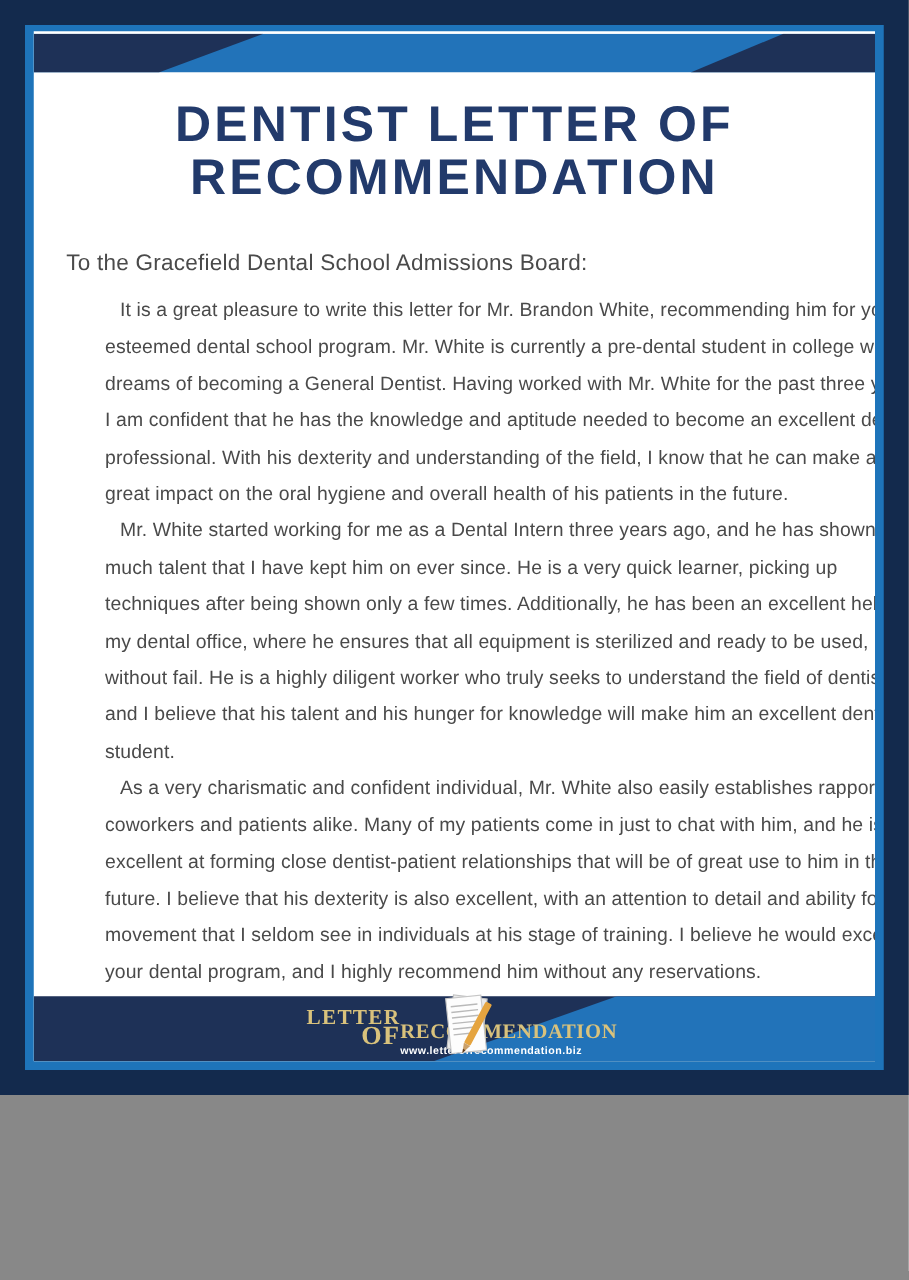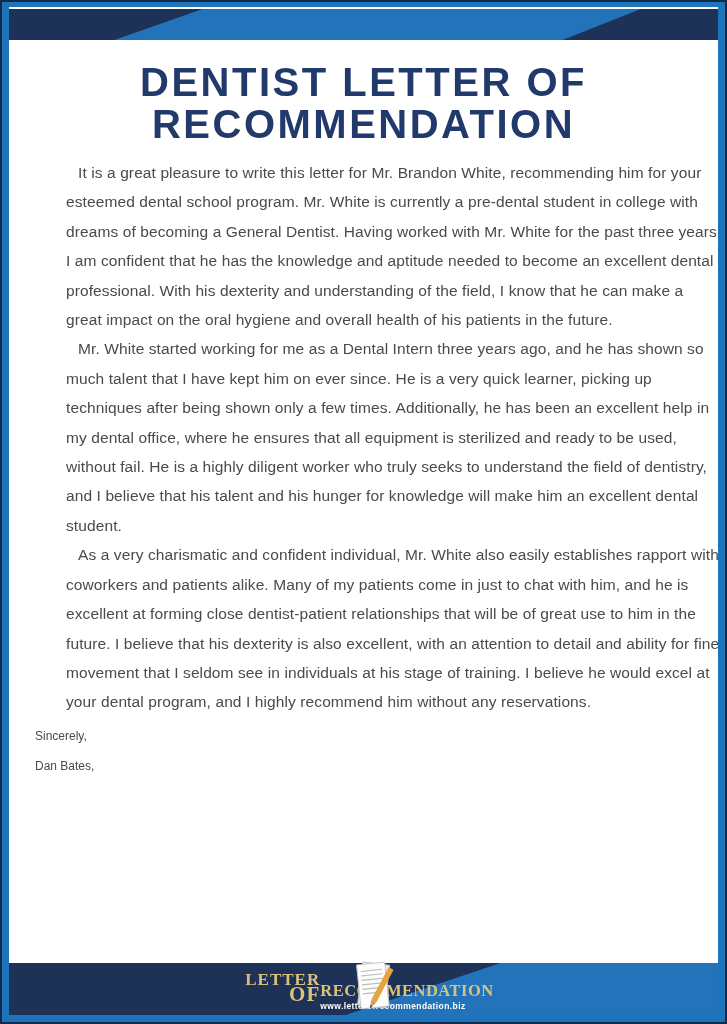--- a/index.html
+++ b/index.html
@@ -7,23 +7,23 @@
     --outer-line: #132a4d;
     --navy-band: #1e3157;
     --accent-blue: #2273b9;
     --title-navy: #223a6b;
     --body-text: #4a4a4a;
     --logo-gold: #d9c27c;
   }
   * { margin: 0; padding: 0; box-sizing: border-box; }
   html, body { background: #888; }
   .frame {
-    width: 727px; height: 1024px;
+    width: 727px; height: 876px;
     background: var(--outer-line);
-    padding: 2px;
+    padding: 20px;
     position: relative;
     font-family: "Liberation Sans", sans-serif;
   }
   .border-layer {
     width: 100%; height: 100%;
     background: var(--border-blue);
     padding: 5px 7px 7px 7px;
   }
   .page {
     width: 100%; height: 100%;
@@ -128,20 +128,21 @@
         <polygon class="shape-navy" points="0,0 193,0 105,31 0,31" fill="currentColor"></polygon>
         <polygon class="shape-navy" points="630,0 707,0 707,31 552,31" fill="currentColor"></polygon>
       </svg>
 
       <h1 class="title">
         <div>DENTIST LETTER OF</div>
         <div>RECOMMENDATION</div>
       </h1>
 
       <div class="content">
+        <div class="salutation">To the Gracefield Dental School Admissions Board:</div>
 
         <div class="letter-body">
           <p>It is a great pleasure to write this letter for Mr. Brandon White, recommending him for your esteemed dental school program. Mr. White is currently a pre-dental student in college with dreams of becoming a General Dentist. Having worked with Mr. White for the past three years, I am confident that he has the knowledge and aptitude needed to become an excellent dental professional. With his dexterity and understanding of the field, I know that he can make a great impact on the oral hygiene and overall health of his patients in the future.</p>
           <p>Mr. White started working for me as a Dental Intern three years ago, and he has shown so much talent that I have kept him on ever since. He is a very quick learner, picking up techniques after being shown only a few times. Additionally, he has been an excellent help in my dental office, where he ensures that all equipment is sterilized and ready to be used, without fail. He is a highly diligent worker who truly seeks to understand the field of dentistry, and I believe that his talent and his hunger for knowledge will make him an excellent dental student.</p>
           <p>As a very charismatic and confident individual, Mr. White also easily establishes rapport with coworkers and patients alike. Many of my patients come in just to chat with him, and he is excellent at forming close dentist-patient relationships that will be of great use to him in the future. I believe that his dexterity is also excellent, with an attention to detail and ability for fine movement that I seldom see in individuals at his stage of training. I believe he would excel at your dental program, and I highly recommend him without any reservations.</p>
         </div>
 
         <div class="signoff">
           <div>Sincerely,</div>
           <div>Dan Bates,</div>

